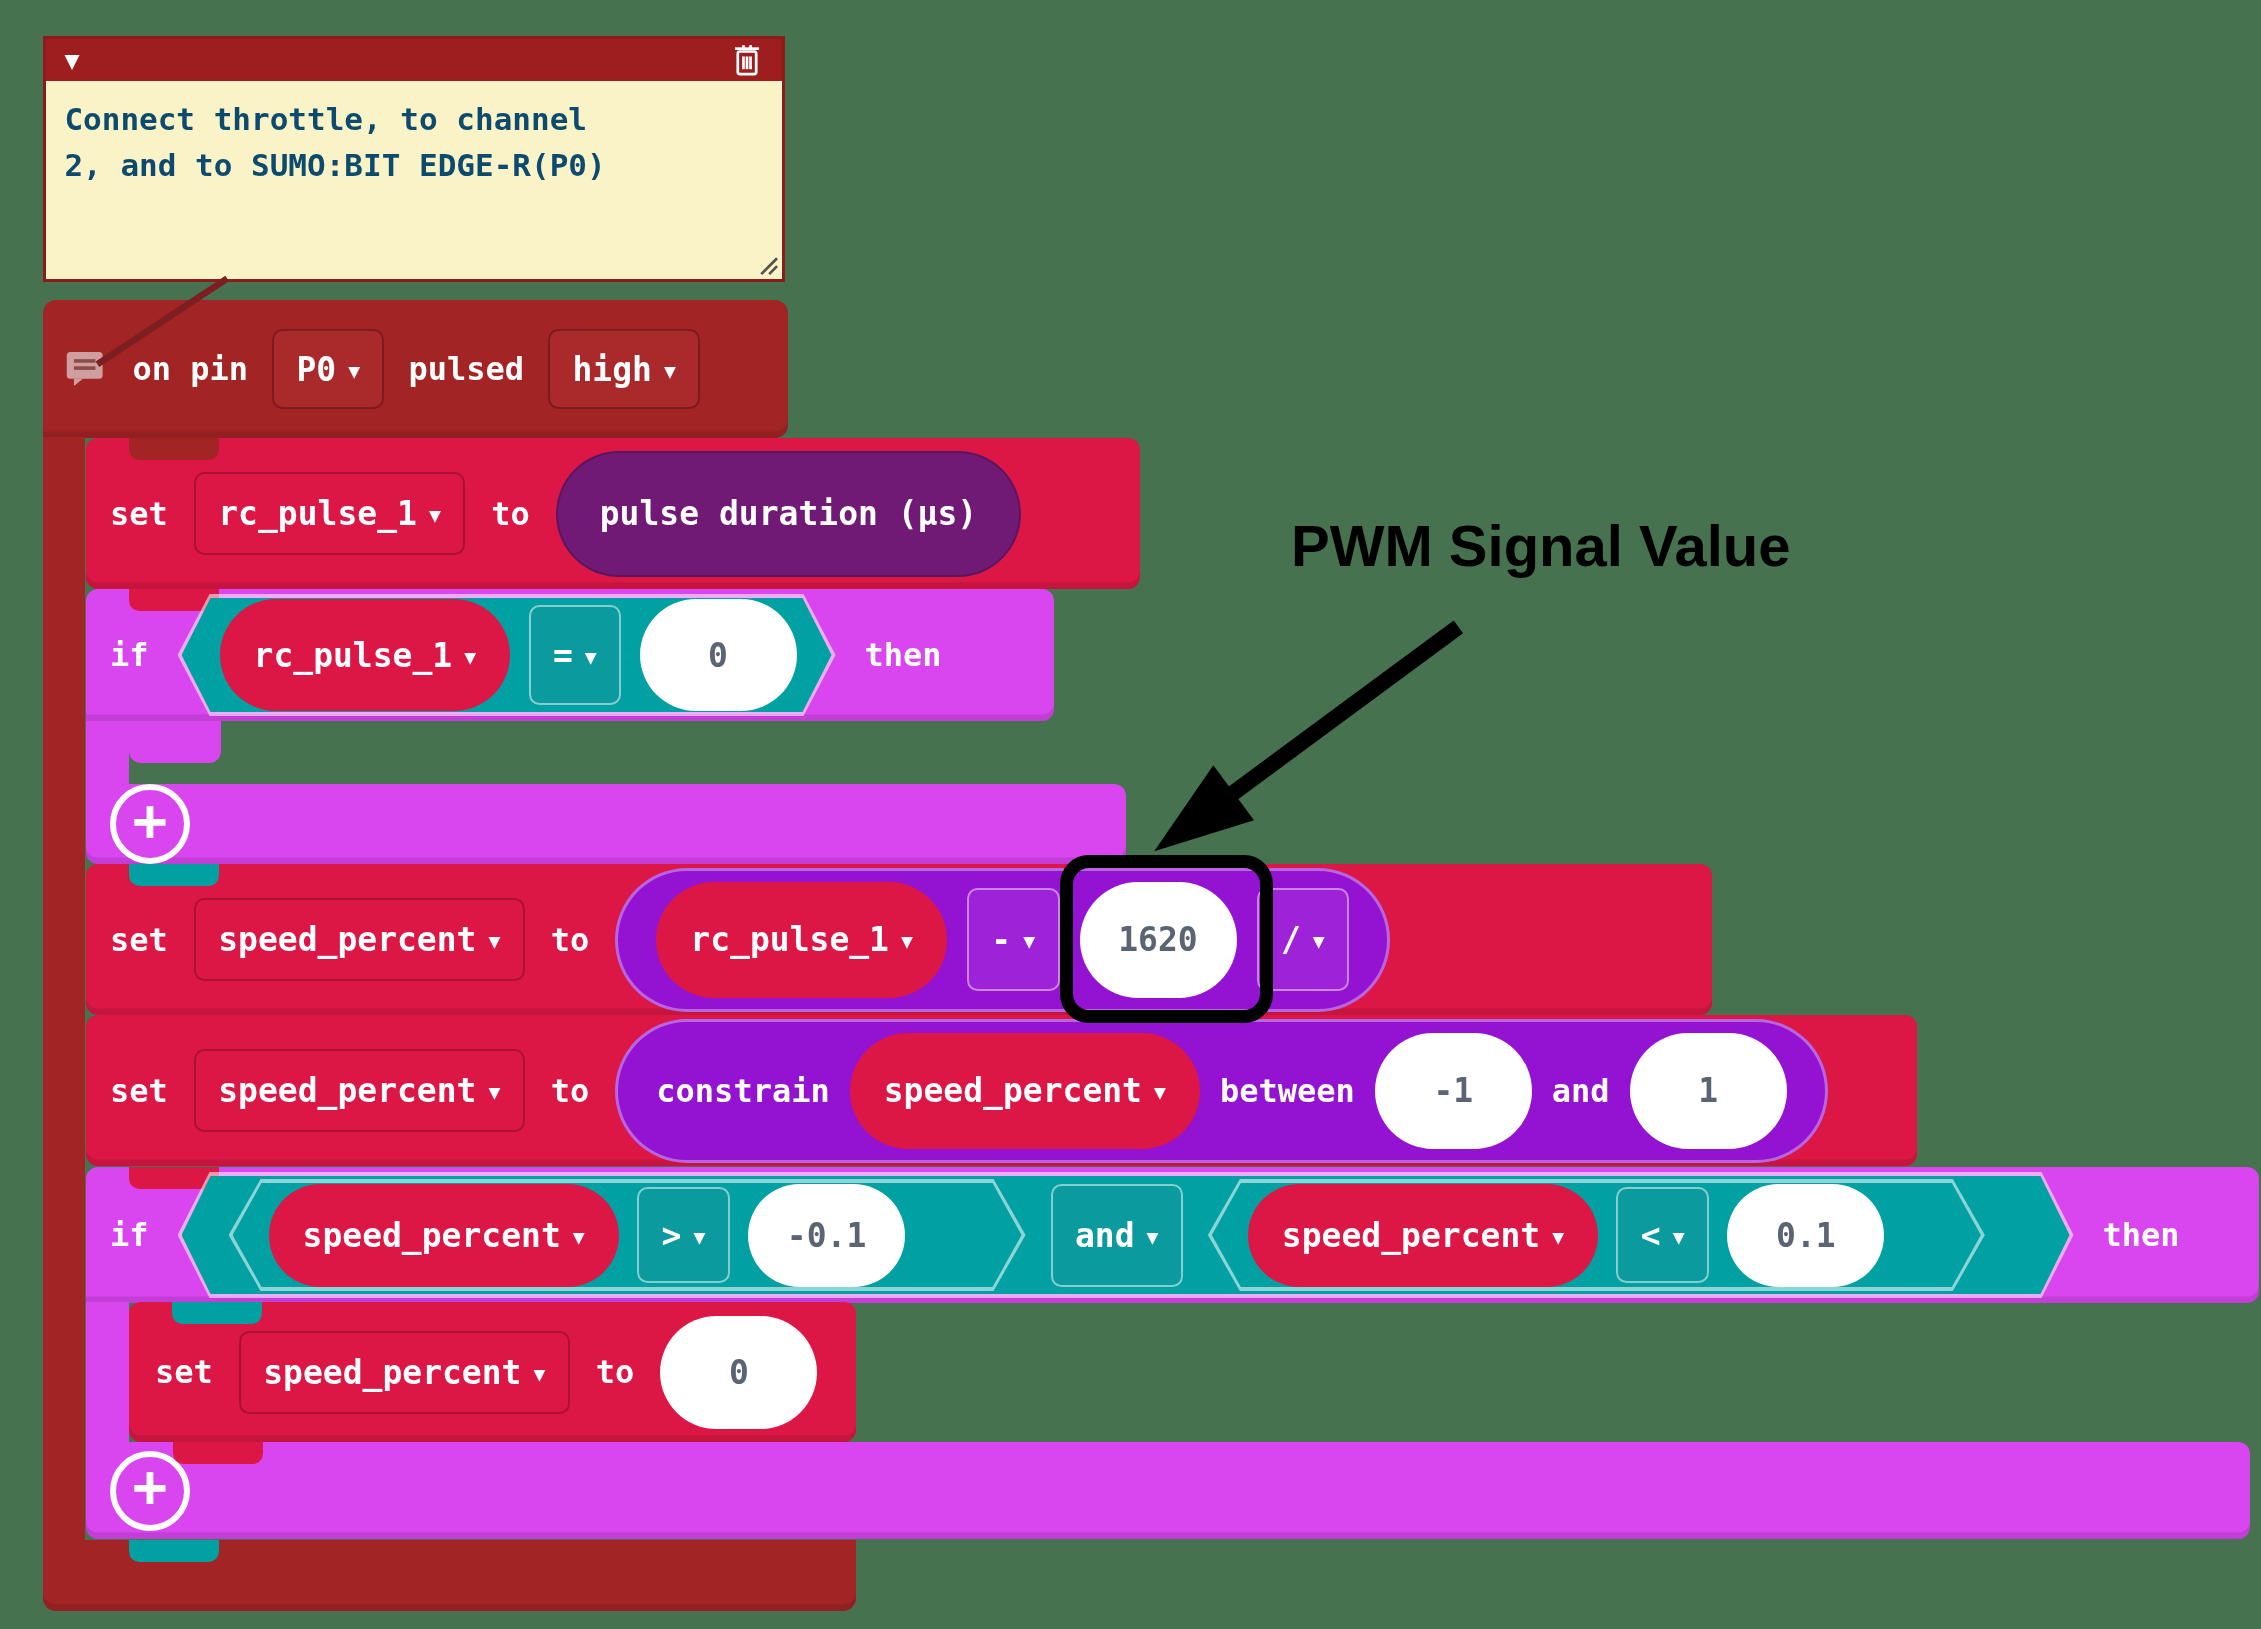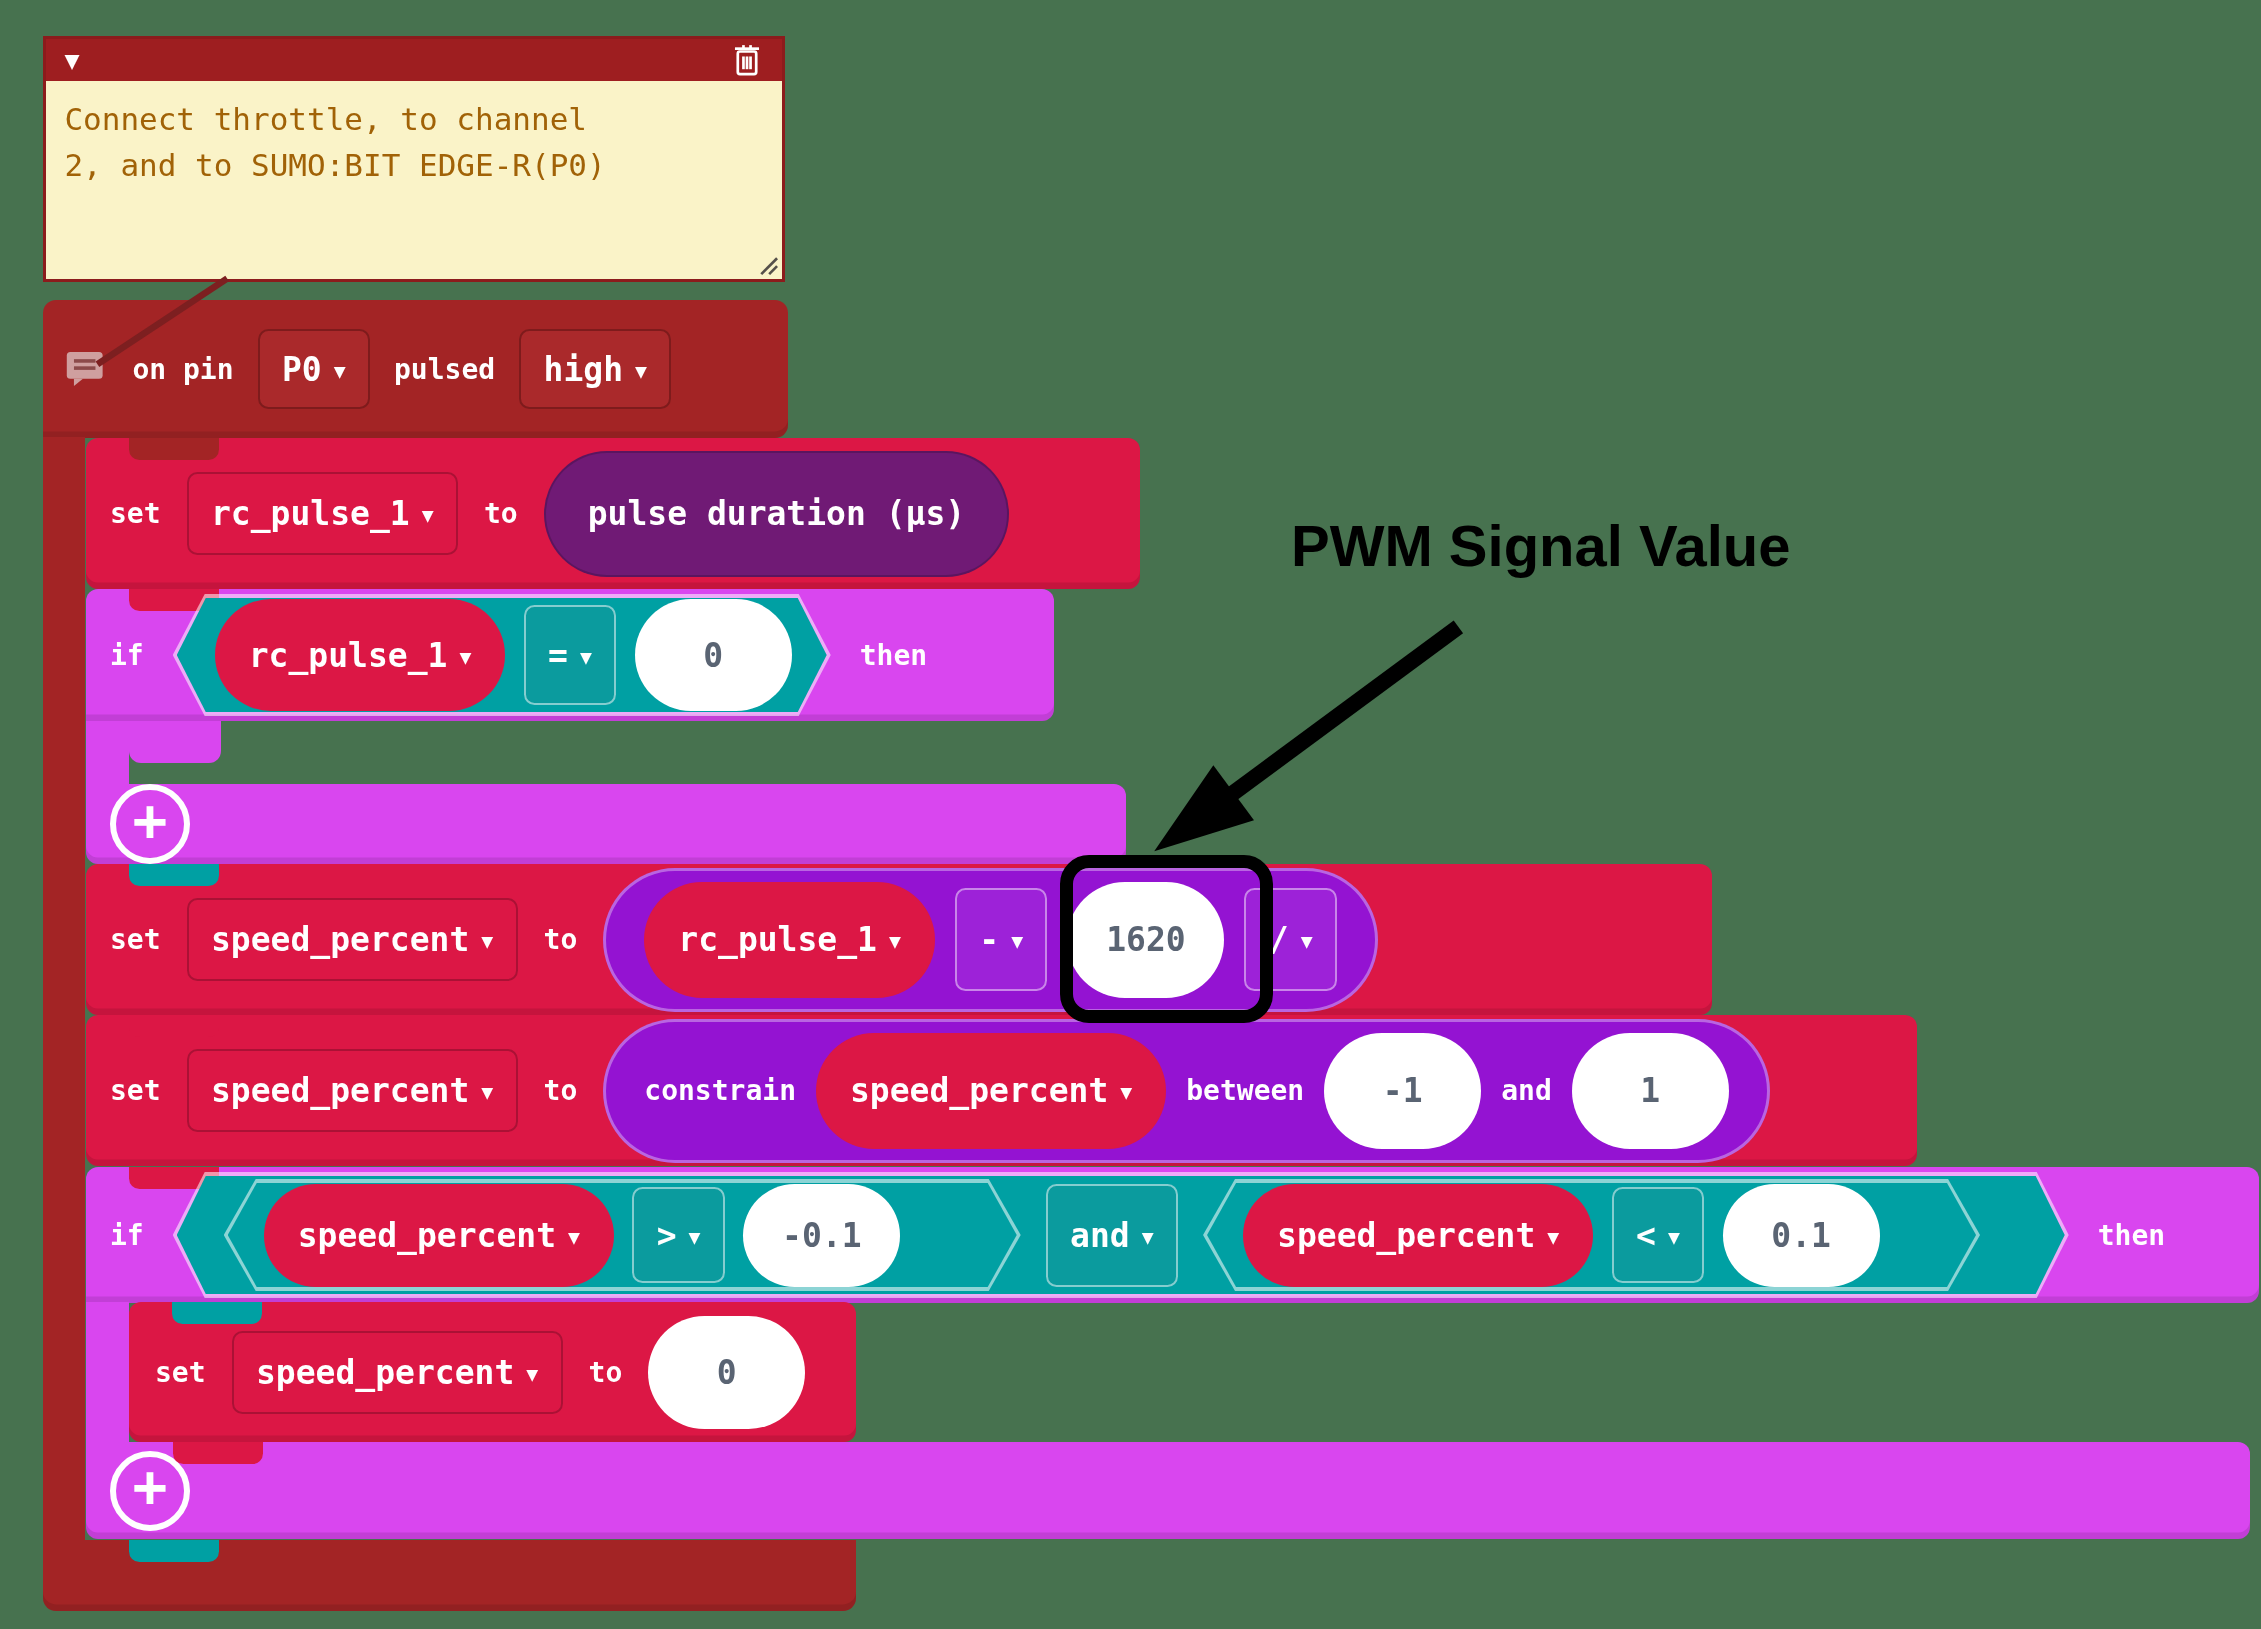--- a/index.html
+++ b/index.html
@@ -1,20 +1,20 @@
 <!DOCTYPE html>
 <html style="font-size:10.5px"><head>
 <meta charset="utf-8">
 <style>
   html,body{margin:0;padding:0;}
   body{width:2261px;height:1629px;background:#47724f;position:relative;overflow:hidden;
        font-family:"DejaVu Sans Mono",monospace;}
   .abs{position:absolute;}
   .mono{font-family:"DejaVu Sans Mono",monospace;font-weight:700;color:#fff;}
-  .lbl{font-size:28px;white-space:nowrap;}
+  .lbl{font-size:32px;white-space:nowrap;}
   .flexrow{display:flex;align-items:center;}
   .darkred{background:#a32425;}
   .crimson{background:#dc1745;}
   .teal{background:#d946ef;}
   .purple{background:#9413d2;}
   .block{box-shadow:inset 0 -6.6px 0 rgba(0,0,0,0.10);}
   .tab{position:absolute;width:90px;height:22.4px;border-radius:0 0 10.5px 10.5px;top:0;}
   .tab-darkred{background:#a32425;}
   .tab-crimson{background:#dc1745;}
   .tab-teal{background:#00a0a3;}
@@ -39,21 +39,21 @@
   .hex-fill{position:absolute;inset:4px;background:#00a0a3;
        clip-path:polygon(29px 0,calc(100% - 29px) 0,100% 50%,calc(100% - 29px) 100%,29px 100%,0 50%);}
   .hex-content{position:absolute;inset:0;display:flex;align-items:center;}
   .plus-circle{width:68px;height:68px;border:6px solid #fff;border-radius:50%;
                display:flex;align-items:center;justify-content:center;color:#fff;
                font-size:58px;font-weight:700;}
   .plus-circle span{display:block;margin-top:-6.6px;}
   #comment-box{border:3.3px solid #8c1b1c;background:#faf3c8;}
   #comment-header{height:42px;background:#9e1e20;display:flex;align-items:center;
                   justify-content:space-between;padding:0 18.4px;}
-  #comment-body{padding:14.5px 18.4px;font-size:31px;font-weight:400;color:#a16207;
+  #comment-body{padding:14.5px 18.4px;font-size:31px;font-weight:700;color:#0c4a6e;
                 line-height:1.5;white-space:pre;}
   #pwm-label{font-family:"Liberation Sans","DejaVu Sans",sans-serif;font-weight:700;
              font-size:58px;color:#000;white-space:nowrap;}
   #highlight-box{border:13px solid #000;border-radius:29px;background:transparent;}
   svg.overlay{position:absolute;left:0;top:0;pointer-events:none;}
 </style>
 </head>
 <body>
 
 <div id="comment-box" class="abs" style="left:43px;top:36px;width:736px;height:240px;">

